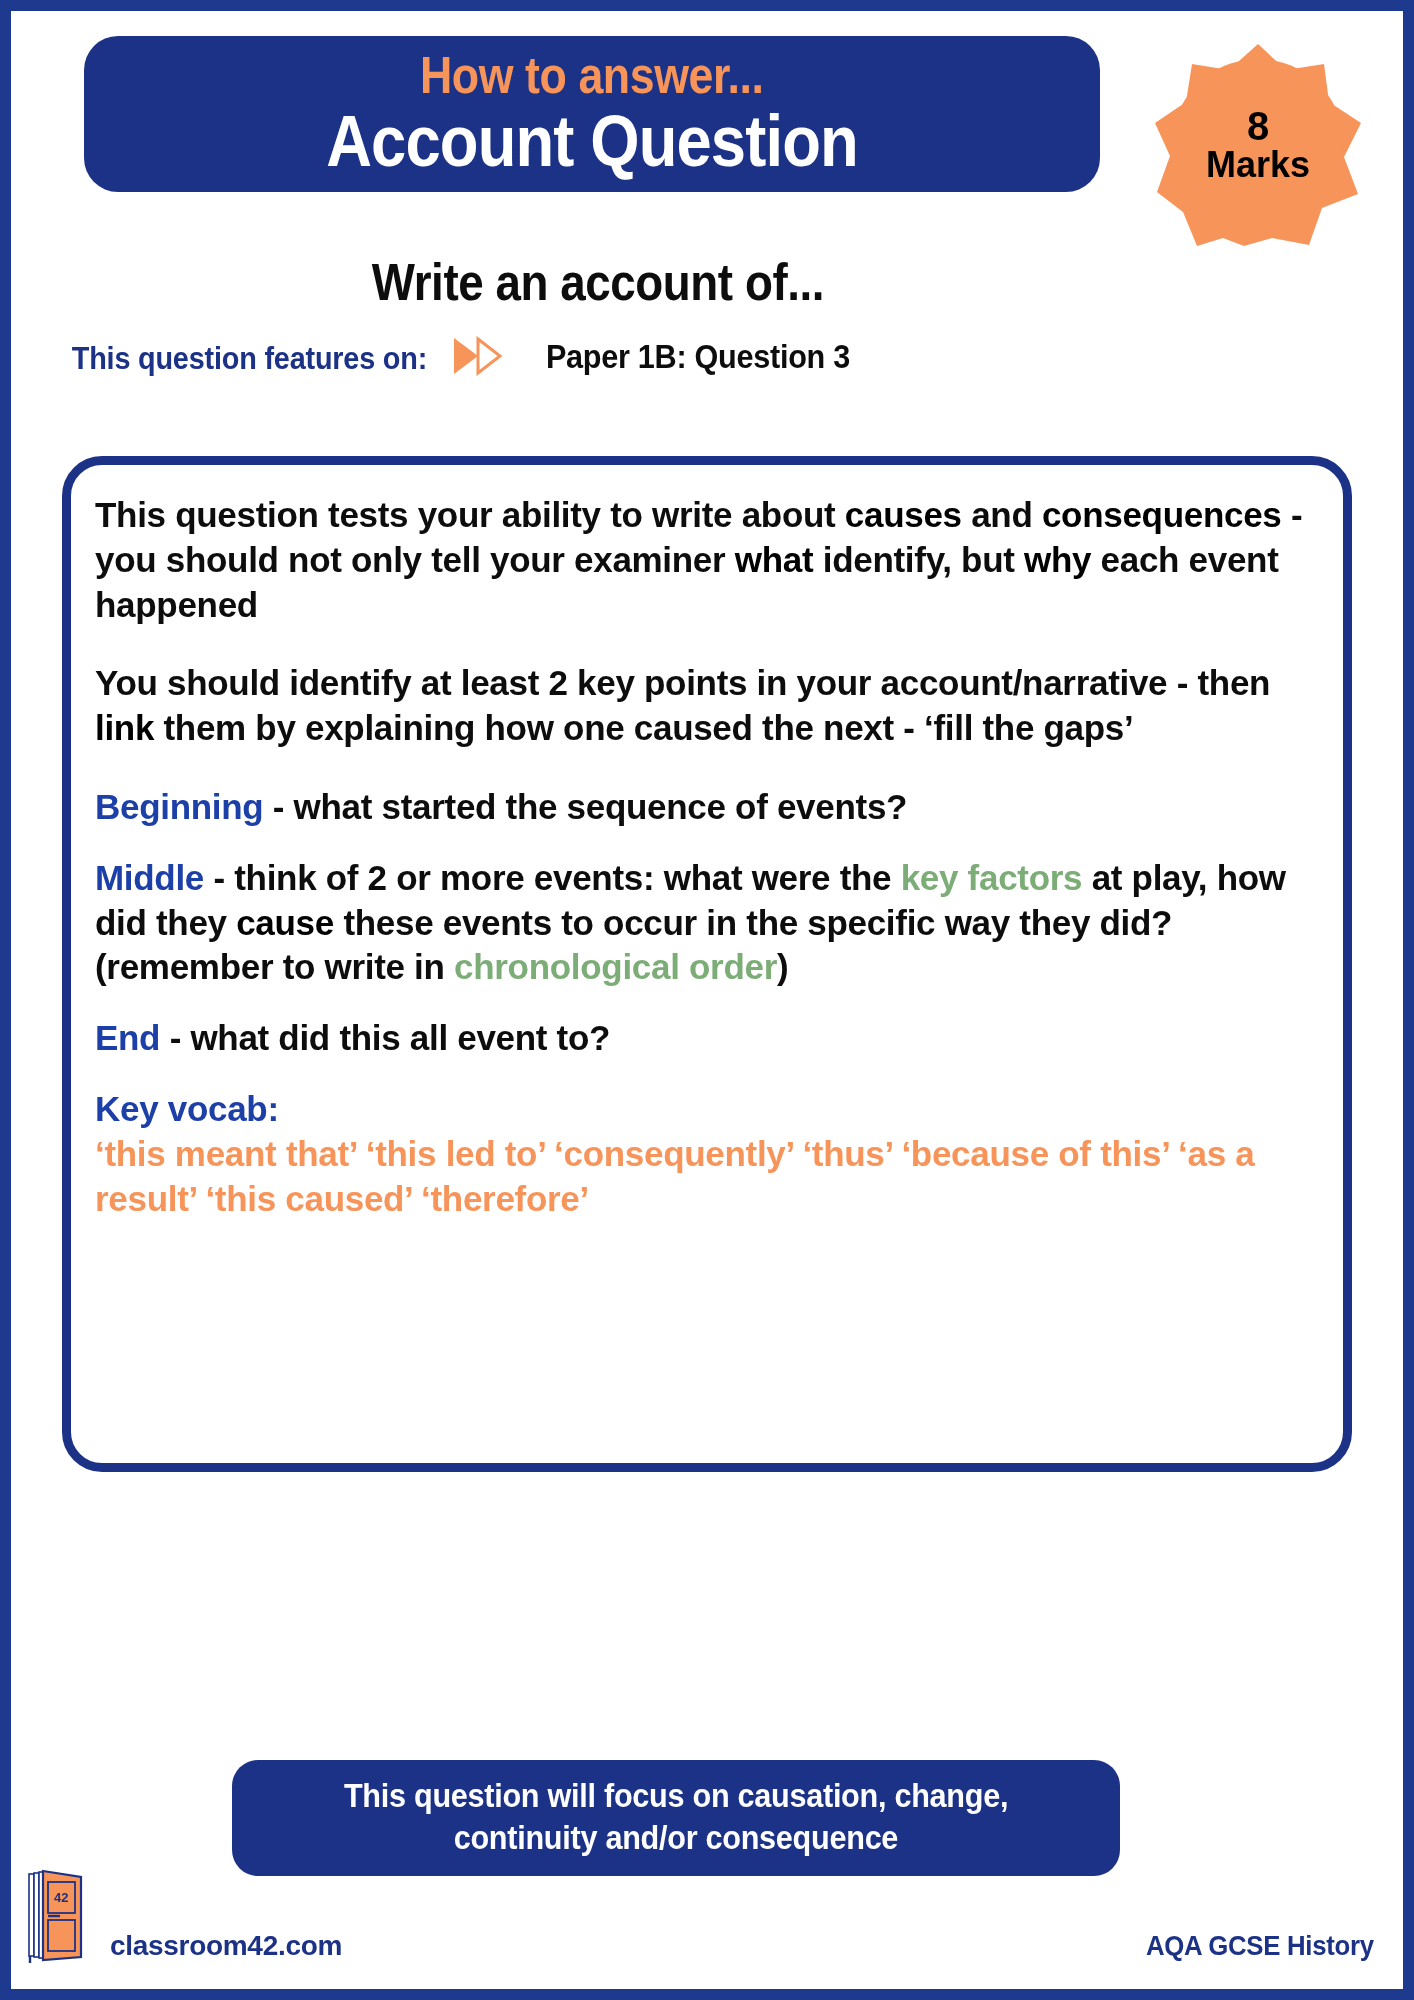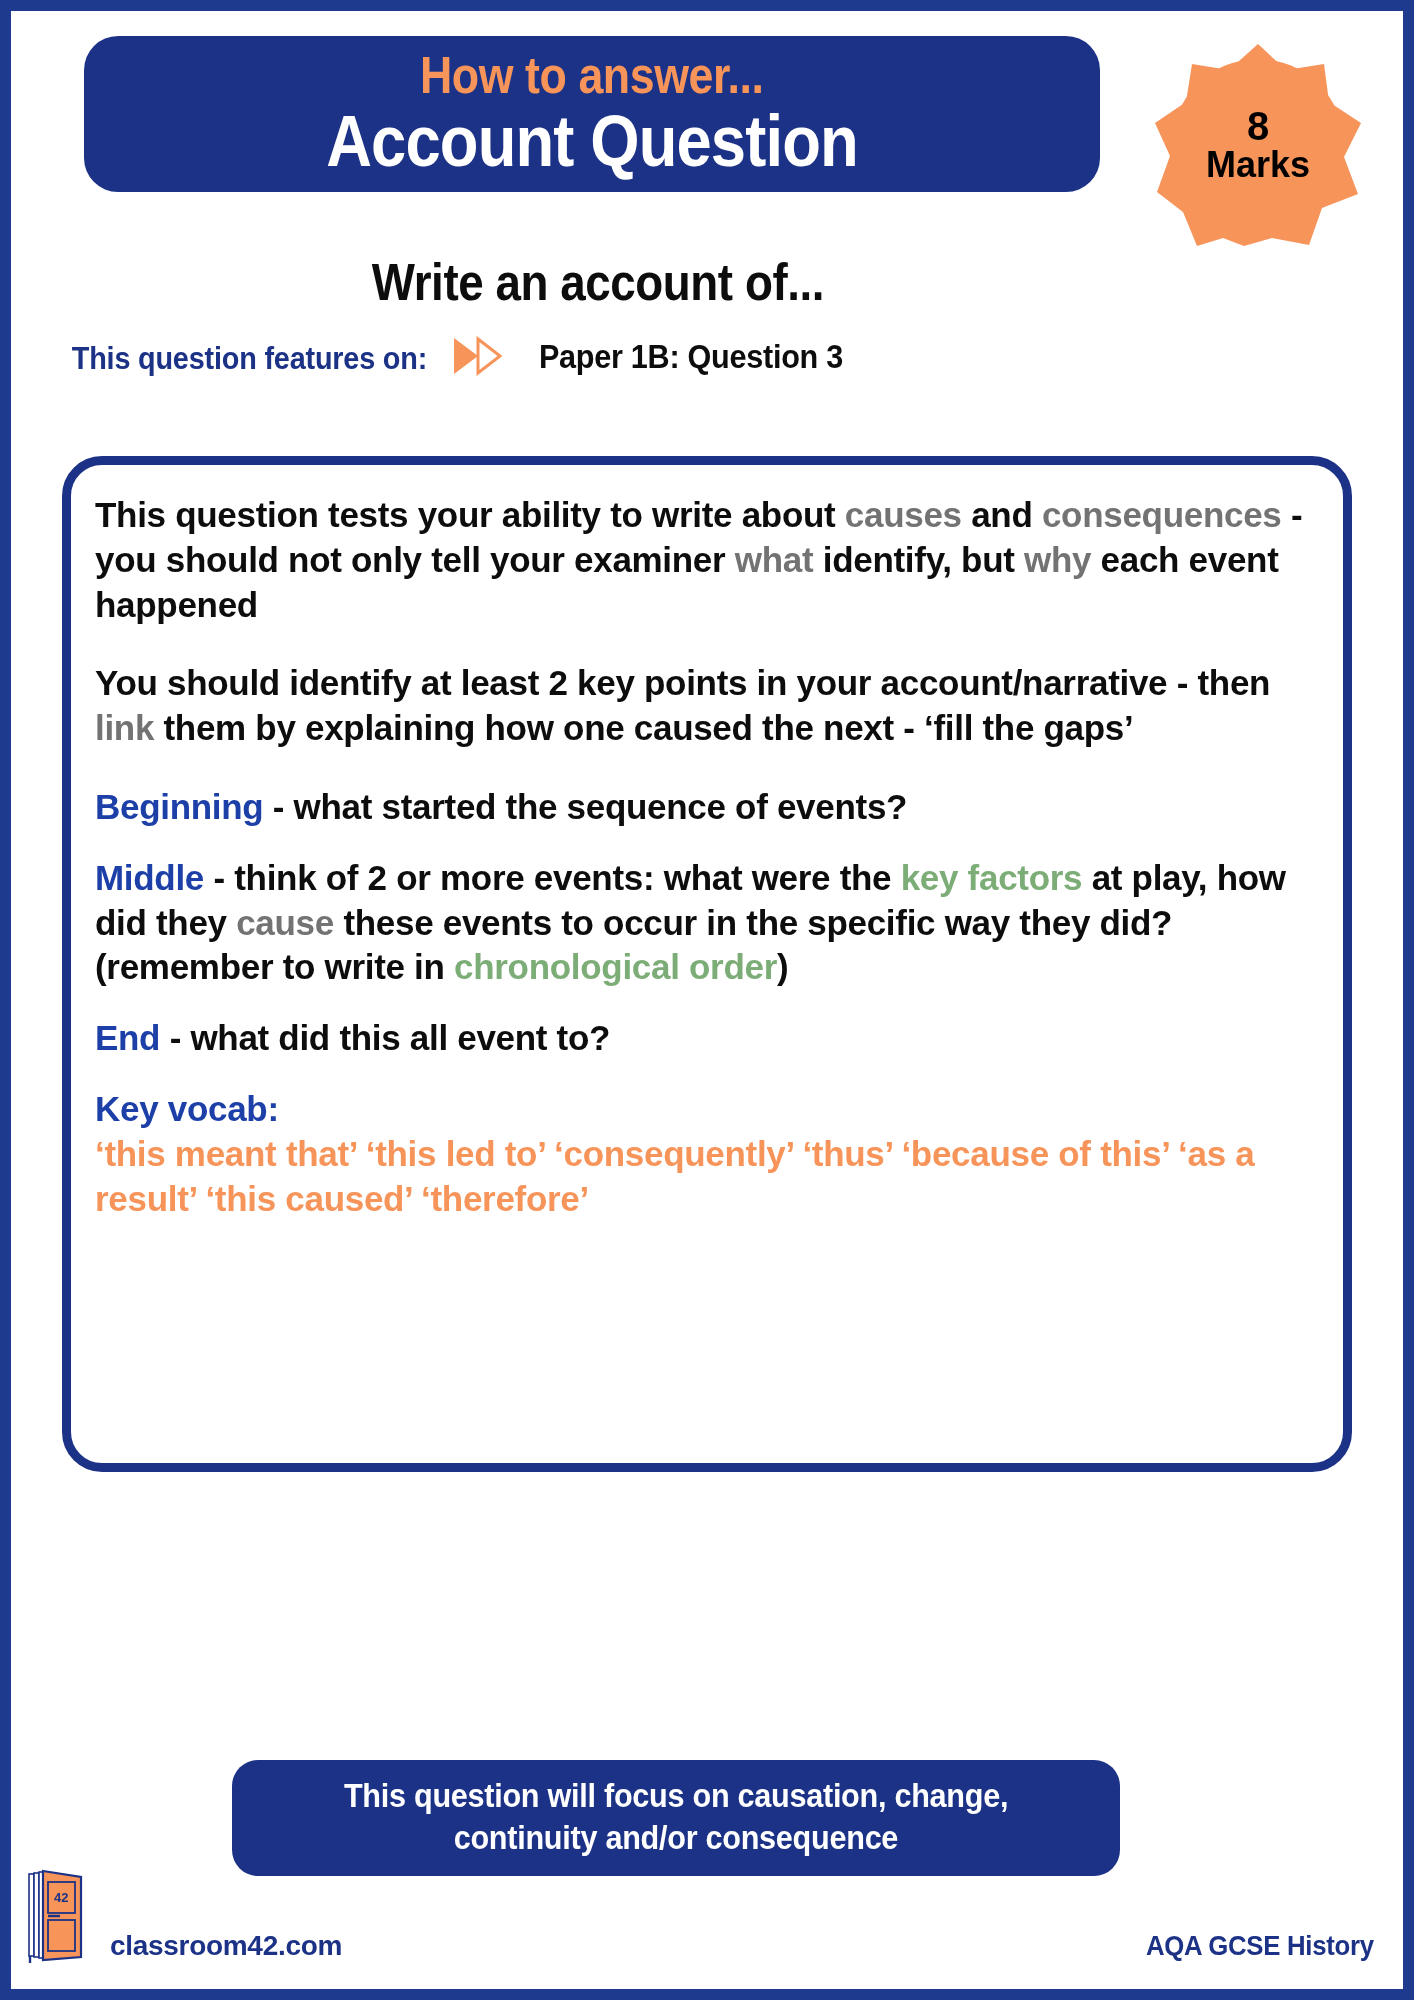--- a/index.html
+++ b/index.html
@@ -117,21 +117,21 @@
     letter-spacing: -0.2px;
     font-family: "Liberation Sans Narrow", "Liberation Sans", sans-serif;
   }
   .features-label span { display: inline-block; transform: scaleX(0.9); }
 
   .paper-row {
     position: absolute;
     left: 452px;
     display: flex;
     align-items: center;
-    gap: 18px;
+    gap: 25px;
   }
   .paper-row-0 { top: 336px; }
   .paper-row-1 { top: 392px; }
   .chevrons { display: block; width: 52px; height: 40px; }
   .paper-text {
     color: #0d0d0d;
     font-size: 34px;
     font-weight: bold;
     letter-spacing: -0.3px;
     font-family: "Liberation Sans Narrow", "Liberation Sans", sans-serif;
@@ -158,21 +158,21 @@
     color: #0d0d0d;
     font-size: 35px;
     font-weight: bold;
     line-height: 1.28;
     letter-spacing: -0.3px;
     font-family: "Liberation Sans Narrow", "Liberation Sans", sans-serif;
   }
   .para { margin: 0 0 34px 0; }
   .para.tight { margin-bottom: 26px; }
   .para:last-child { margin-bottom: 0; }
-  .hl-purple { color: #737373; margin-top: 12px; }
+  .hl-purple { color: #000000; margin-top: 12px; }
   .hl-blue   { color: #1c3fa8; }
   .hl-green  { color: #7cad77; }
   .vocab-line { color: #f7945a; }
 
   
   .callout {
     position: absolute;
     left: 232px;
     top: 1760px;
     width: 888px;

